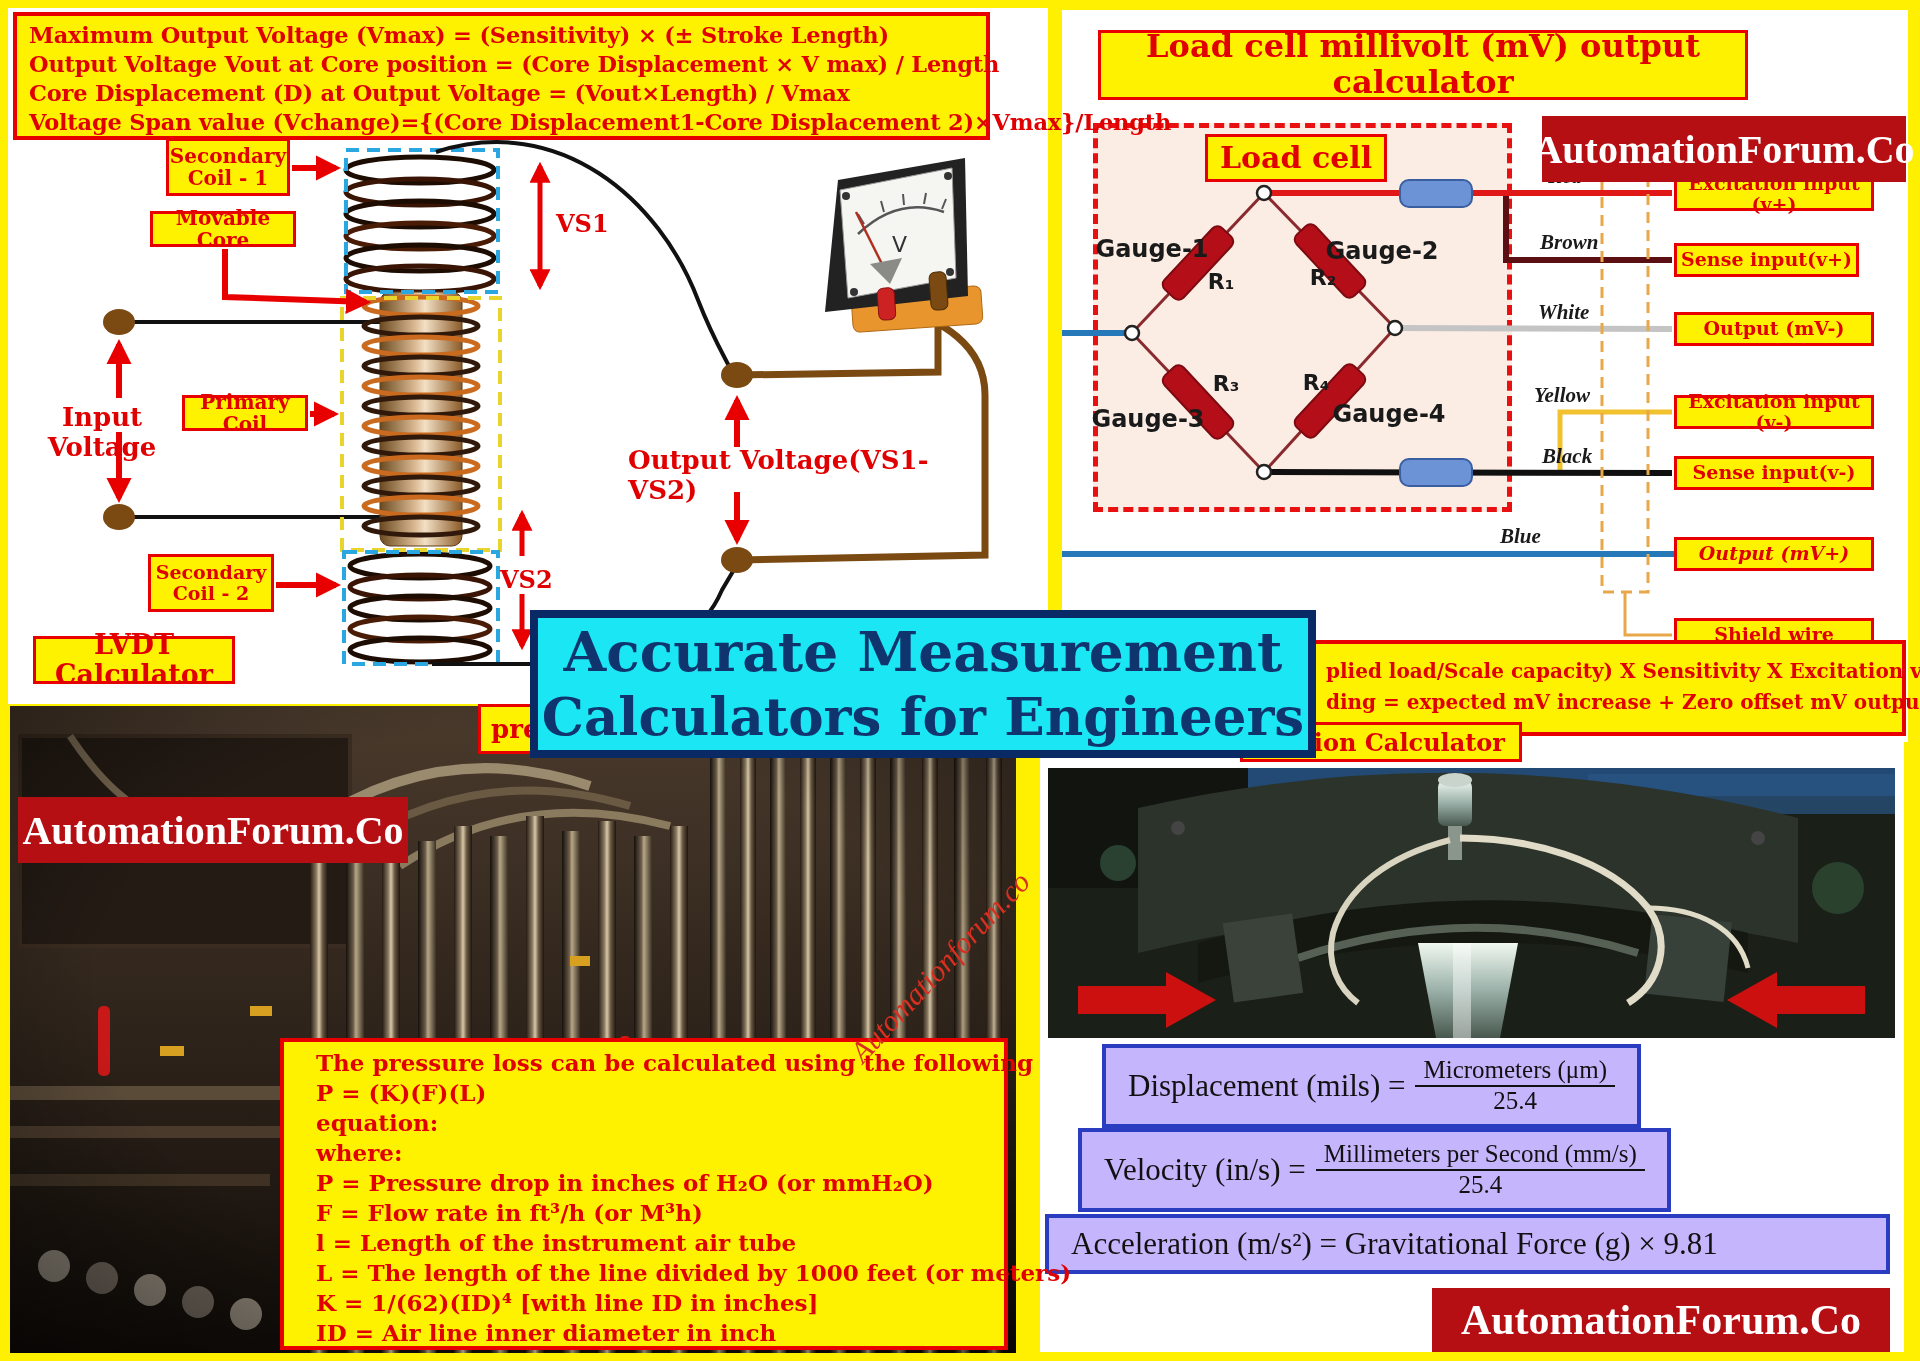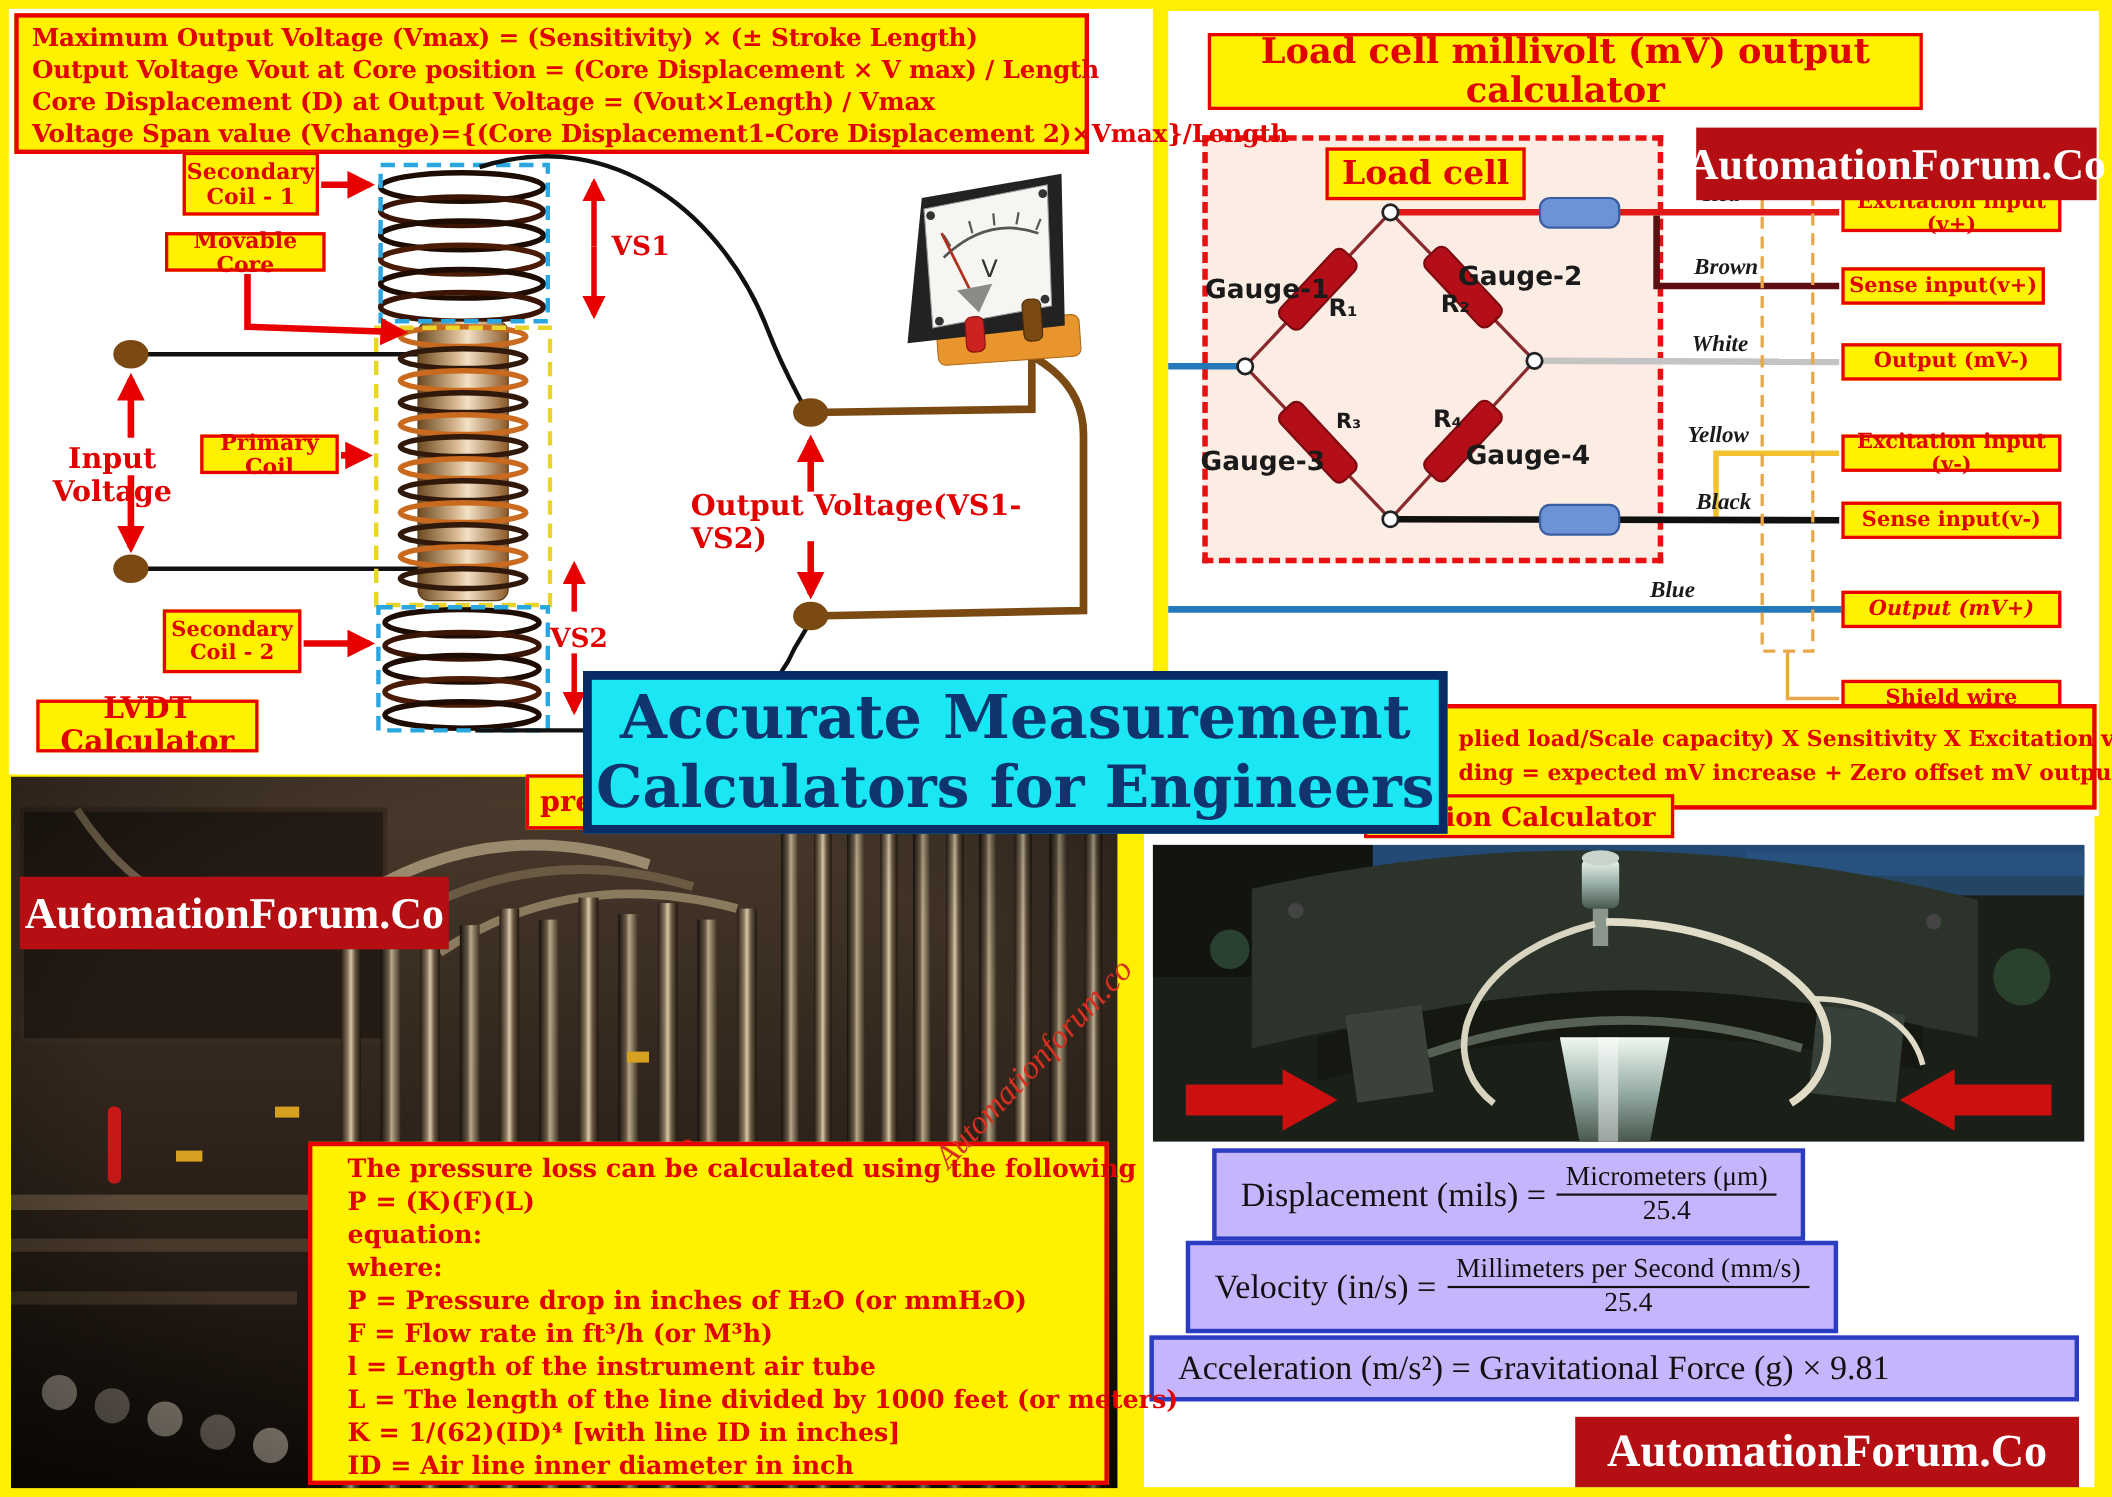--- a/index.html
+++ b/index.html
@@ -231,27 +231,27 @@
     <g fill="#6b93d6" stroke="#3a5fa0" stroke-width="2">
       <rect x="1400" y="180" width="72" height="27" rx="9"></rect>
       <rect x="1400" y="459" width="72" height="27" rx="9"></rect>
     </g>
 
     <rect x="1602" y="168" width="46" height="424" fill="none" stroke="#e8a84a" stroke-width="3" stroke-dasharray="11,7"></rect>
     <path d="M1625,592 L1625,635 L1672,635" fill="none" stroke="#e8a84a" stroke-width="3"></path>
   </svg>
 
   <div class="ybox" style="left:1205px;top:134px;width:182px;height:48px;font-size:30px;">Load cell</div>
-  <div class="gauge" style="left:1152px;top:263px;font-size:24px;">Gauge-1</div>
+  <div class="gauge" style="left:1152px;top:249px;font-size:24px;">Gauge-1</div>
   <div class="gauge" style="left:1382px;top:251px;font-size:24px;">Gauge-2</div>
   <div class="gauge" style="left:1148px;top:419px;font-size:24px;">Gauge-3</div>
   <div class="gauge" style="left:1389px;top:414px;font-size:24px;">Gauge-4</div>
   <div class="gauge" style="left:1221px;top:281px;font-size:22px;">R₁</div>
   <div class="gauge" style="left:1323px;top:277px;font-size:22px;">R₂</div>
-  <div class="gauge" style="left:1226px;top:383px;font-size:19px;">R₃</div>
+  <div class="gauge" style="left:1226px;top:383px;font-size:22px;">R₃</div>
   <div class="gauge" style="left:1316px;top:382px;font-size:22px;">R₄</div>
 
   <div class="wirename" style="left:1548px;top:164px;">Red</div>
   <div class="wirename" style="left:1540px;top:230px;">Brown</div>
   <div class="wirename" style="left:1538px;top:300px;">White</div>
   <div class="wirename" style="left:1534px;top:383px;">Yellow</div>
   <div class="wirename" style="left:1542px;top:444px;">Black</div>
   <div class="wirename" style="left:1500px;top:524px;">Blue</div>
 
   <div class="ybox" style="left:1674px;top:177px;width:200px;height:34px;font-size:19px;">Excitation input (v+)</div>

